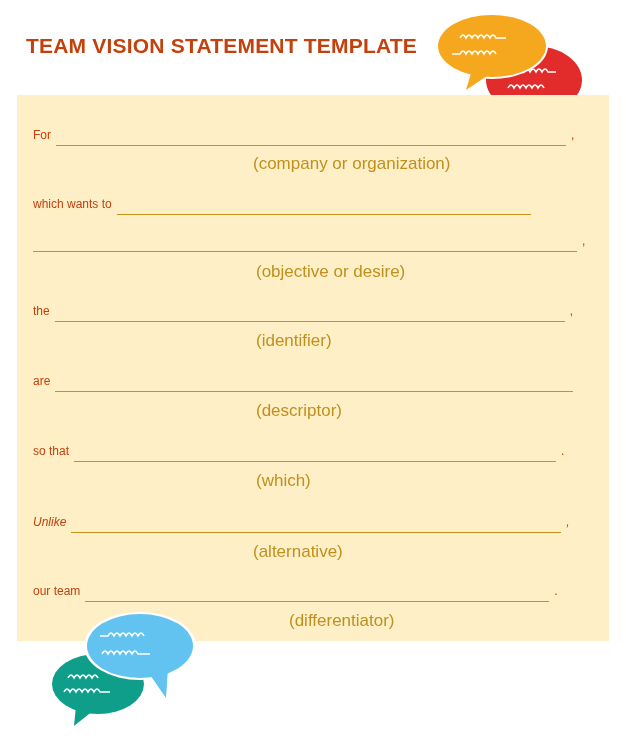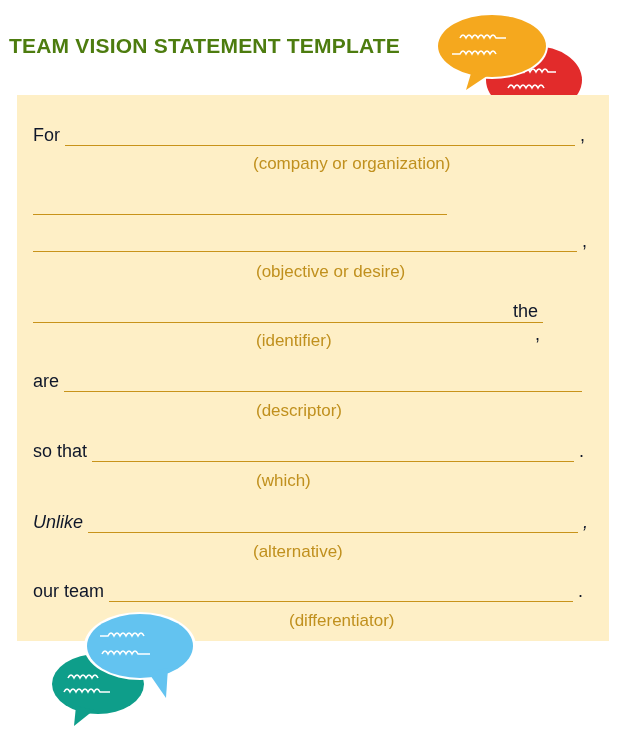--- a/index.html
+++ b/index.html
@@ -1,22 +1,22 @@
 <!DOCTYPE html>
 <html><head>
 <meta charset="utf-8">
 <style>
   html, body { margin: 0; padding: 0; background: #ffffff; }
   body { width: 626px; height: 744px; position: relative; overflow: hidden;
          font-family: "Liberation Sans", "DejaVu Sans", sans-serif; }
-  .title { position: absolute; left: 9px; top: 34px; font-size: 21px; font-weight: bold;
-           color: #4d7c0f; letter-spacing: 0.2px; margin: 0; white-space: nowrap; }
+  .title { position: absolute; left: 26px; top: 34px; font-size: 21px; font-weight: bold;
+           color: #c2410c; letter-spacing: 0.2px; margin: 0; white-space: nowrap; }
   .panel { position: absolute; left: 17px; top: 95px; width: 592px; height: 546px; background: #FEEFC6; }
   .row { position: absolute; left: 33px; height: 22px; display: flex; align-items: flex-end;
-         font-size: 18px; color: #0f172a; white-space: nowrap; }
+         font-size: 12px; color: #c2410c; white-space: nowrap; }
   .row .lead { margin-right: 5px; line-height: 22px; }
   .row .blank { border-bottom: 1.5px solid #C8931A; height: 16px; }
   .row .punct { margin-left: 5px; line-height: 22px; width: 8px; }
   .hint { position: absolute; font-size: 17px; color: #C0901E; white-space: nowrap; }
   .bubbles { position: absolute; }
 </style>
 </head>
 <body>
 
 <h1 class="title">TEAM VISION STATEMENT TEMPLATE</h1>
@@ -40,30 +40,31 @@
 <div class="panel"></div>
 
 <div class="row" style="top:124px;">
   <span class="lead">For</span>
   <span class="blank" style="width:510px;"></span>
   <span class="punct">,</span>
 </div>
 <div class="hint" style="left:253px; top:154px;">(company or organization)</div>
 
 <div class="row" style="top:193px;">
+  <span class="lead">which wants to</span>
   <span class="blank" style="width:414px;"></span>
 </div>
 
 <div class="row" style="top:230px;">
   <span class="blank" style="width:544px;"></span>
   <span class="punct">,</span>
 </div>
 <div class="hint" style="left:256px; top:262px;">(objective or desire)</div>
 
-<div class="row" style="top:300px;flex-direction:column;">
+<div class="row" style="top:300px;">
   <span class="lead">the</span>
   <span class="blank" style="width:510px;"></span>
   <span class="punct">,</span>
 </div>
 <div class="hint" style="left:256px; top:331px;">(identifier)</div>
 
 <div class="row" style="top:370px;justify-content:flex-end;">
   <span class="lead">are</span>
   <span class="blank" style="width:518px;"></span>
 </div>

